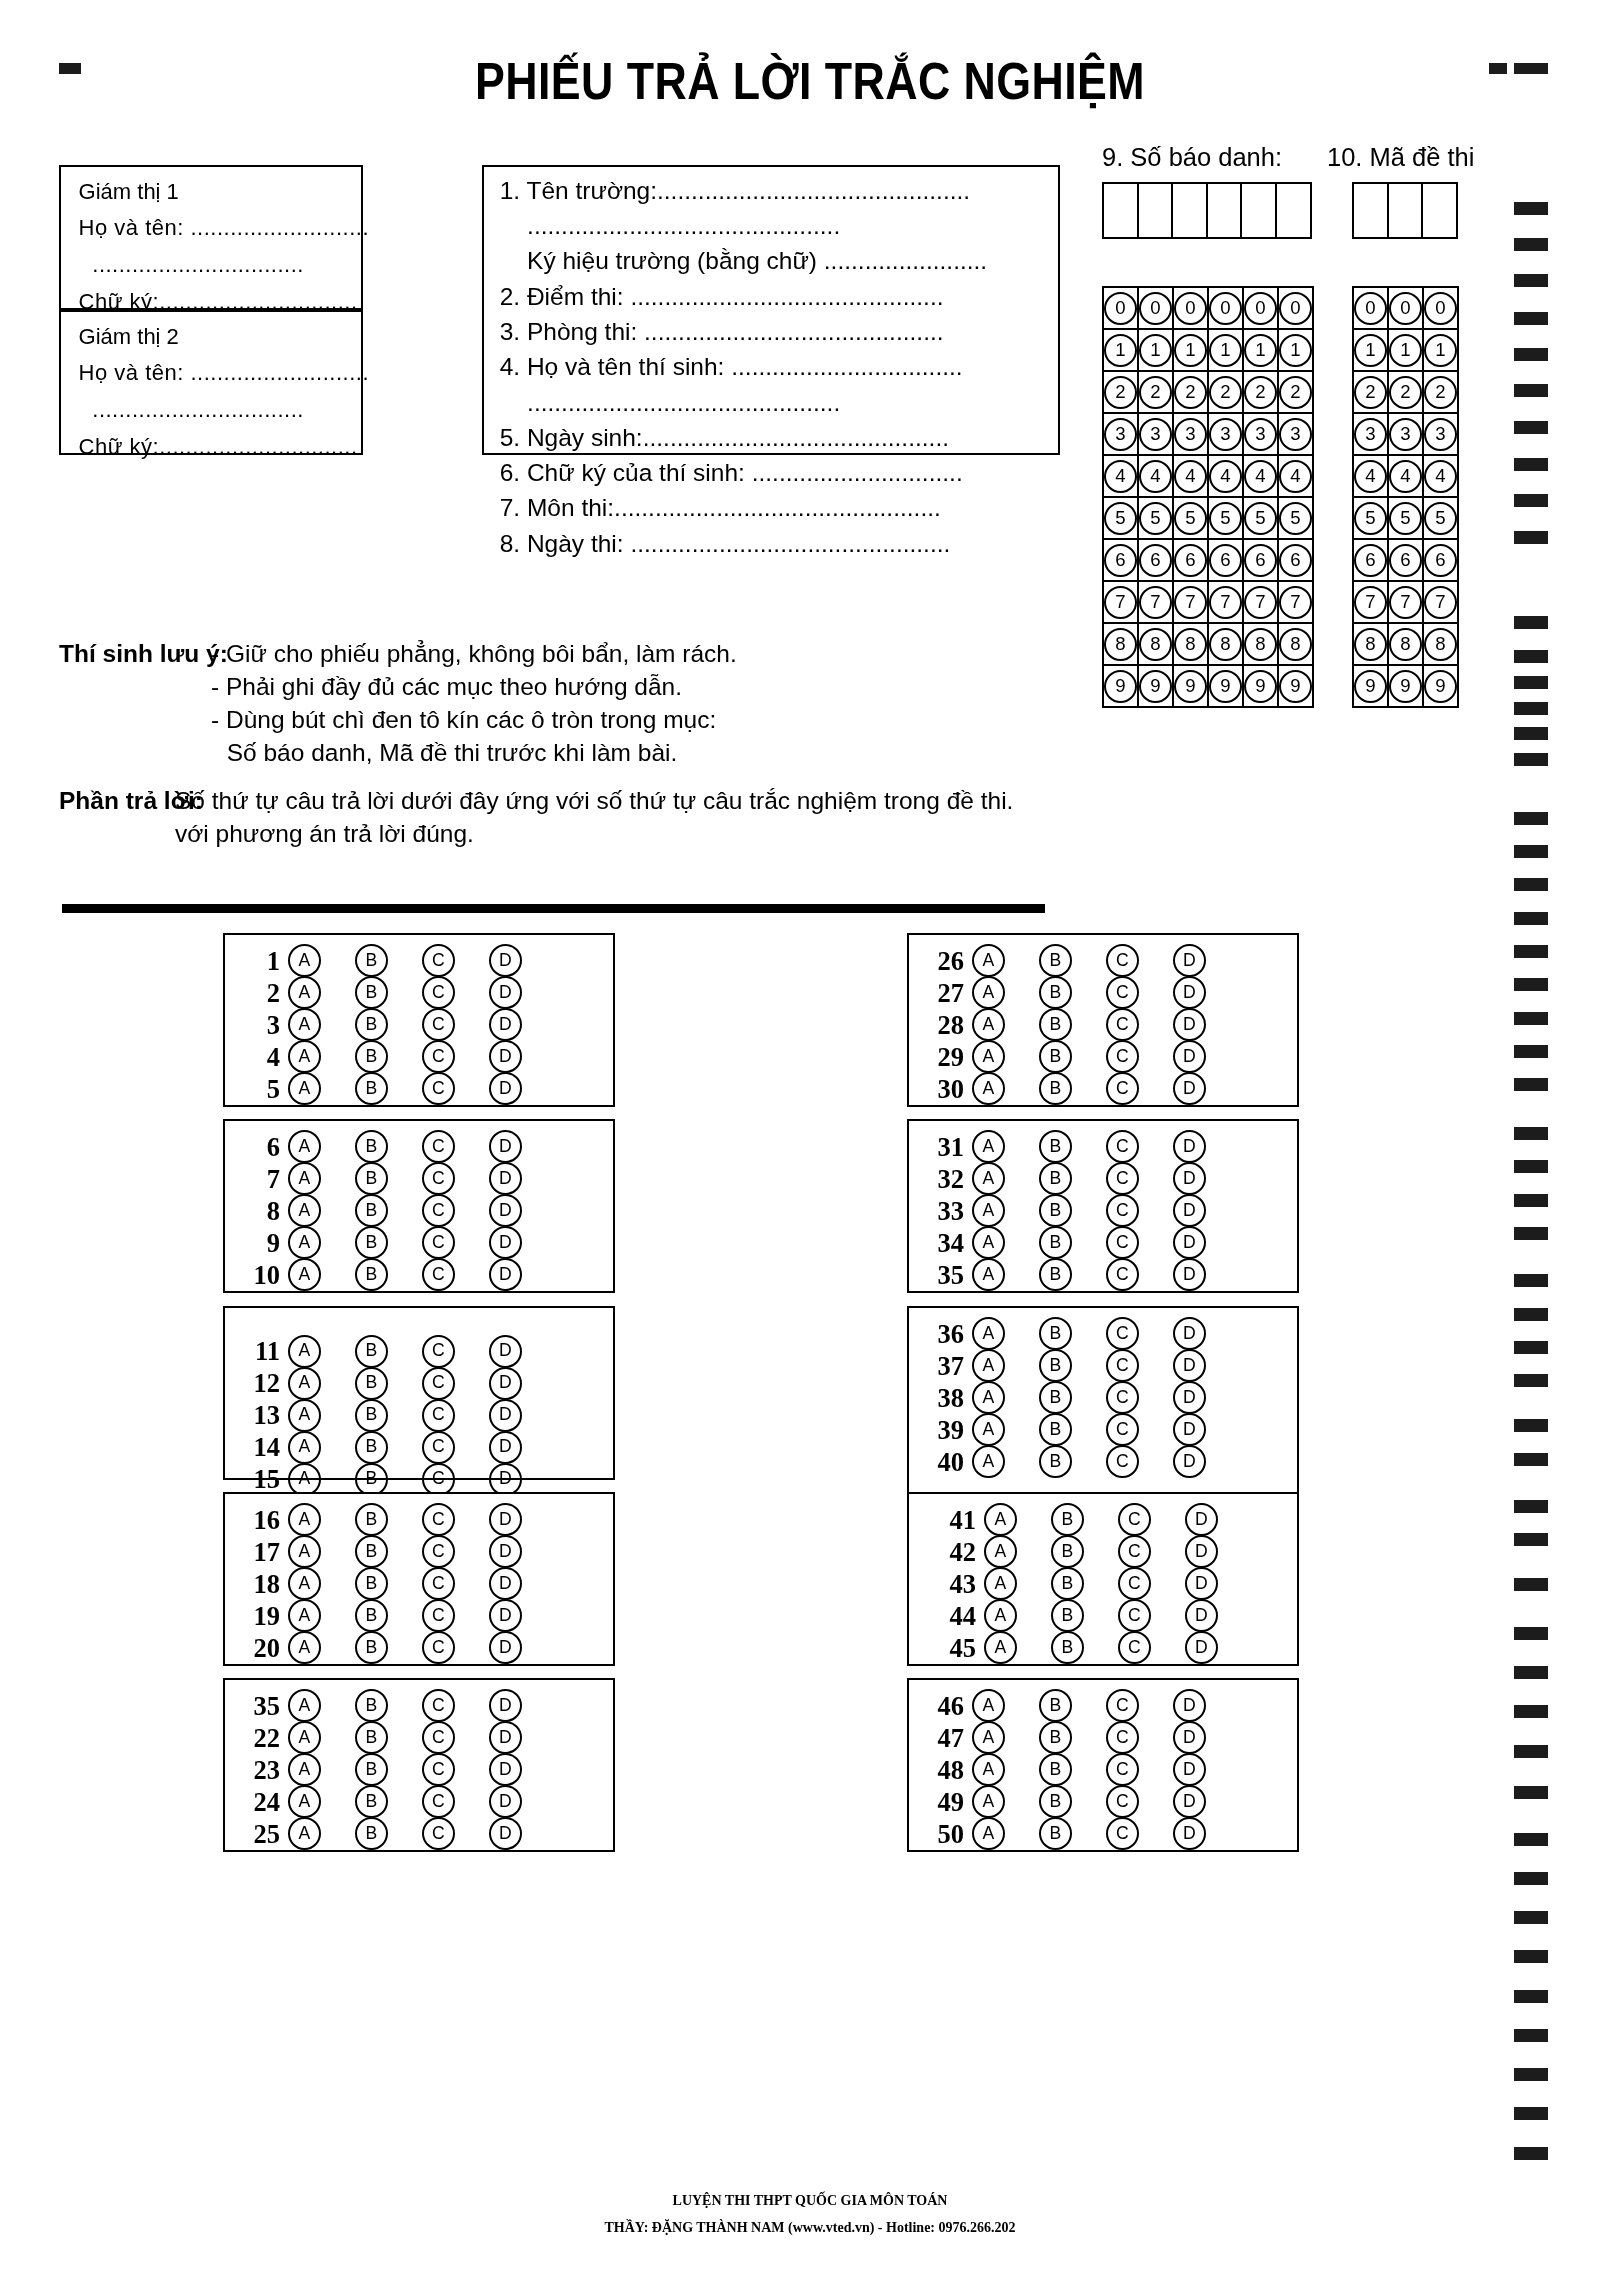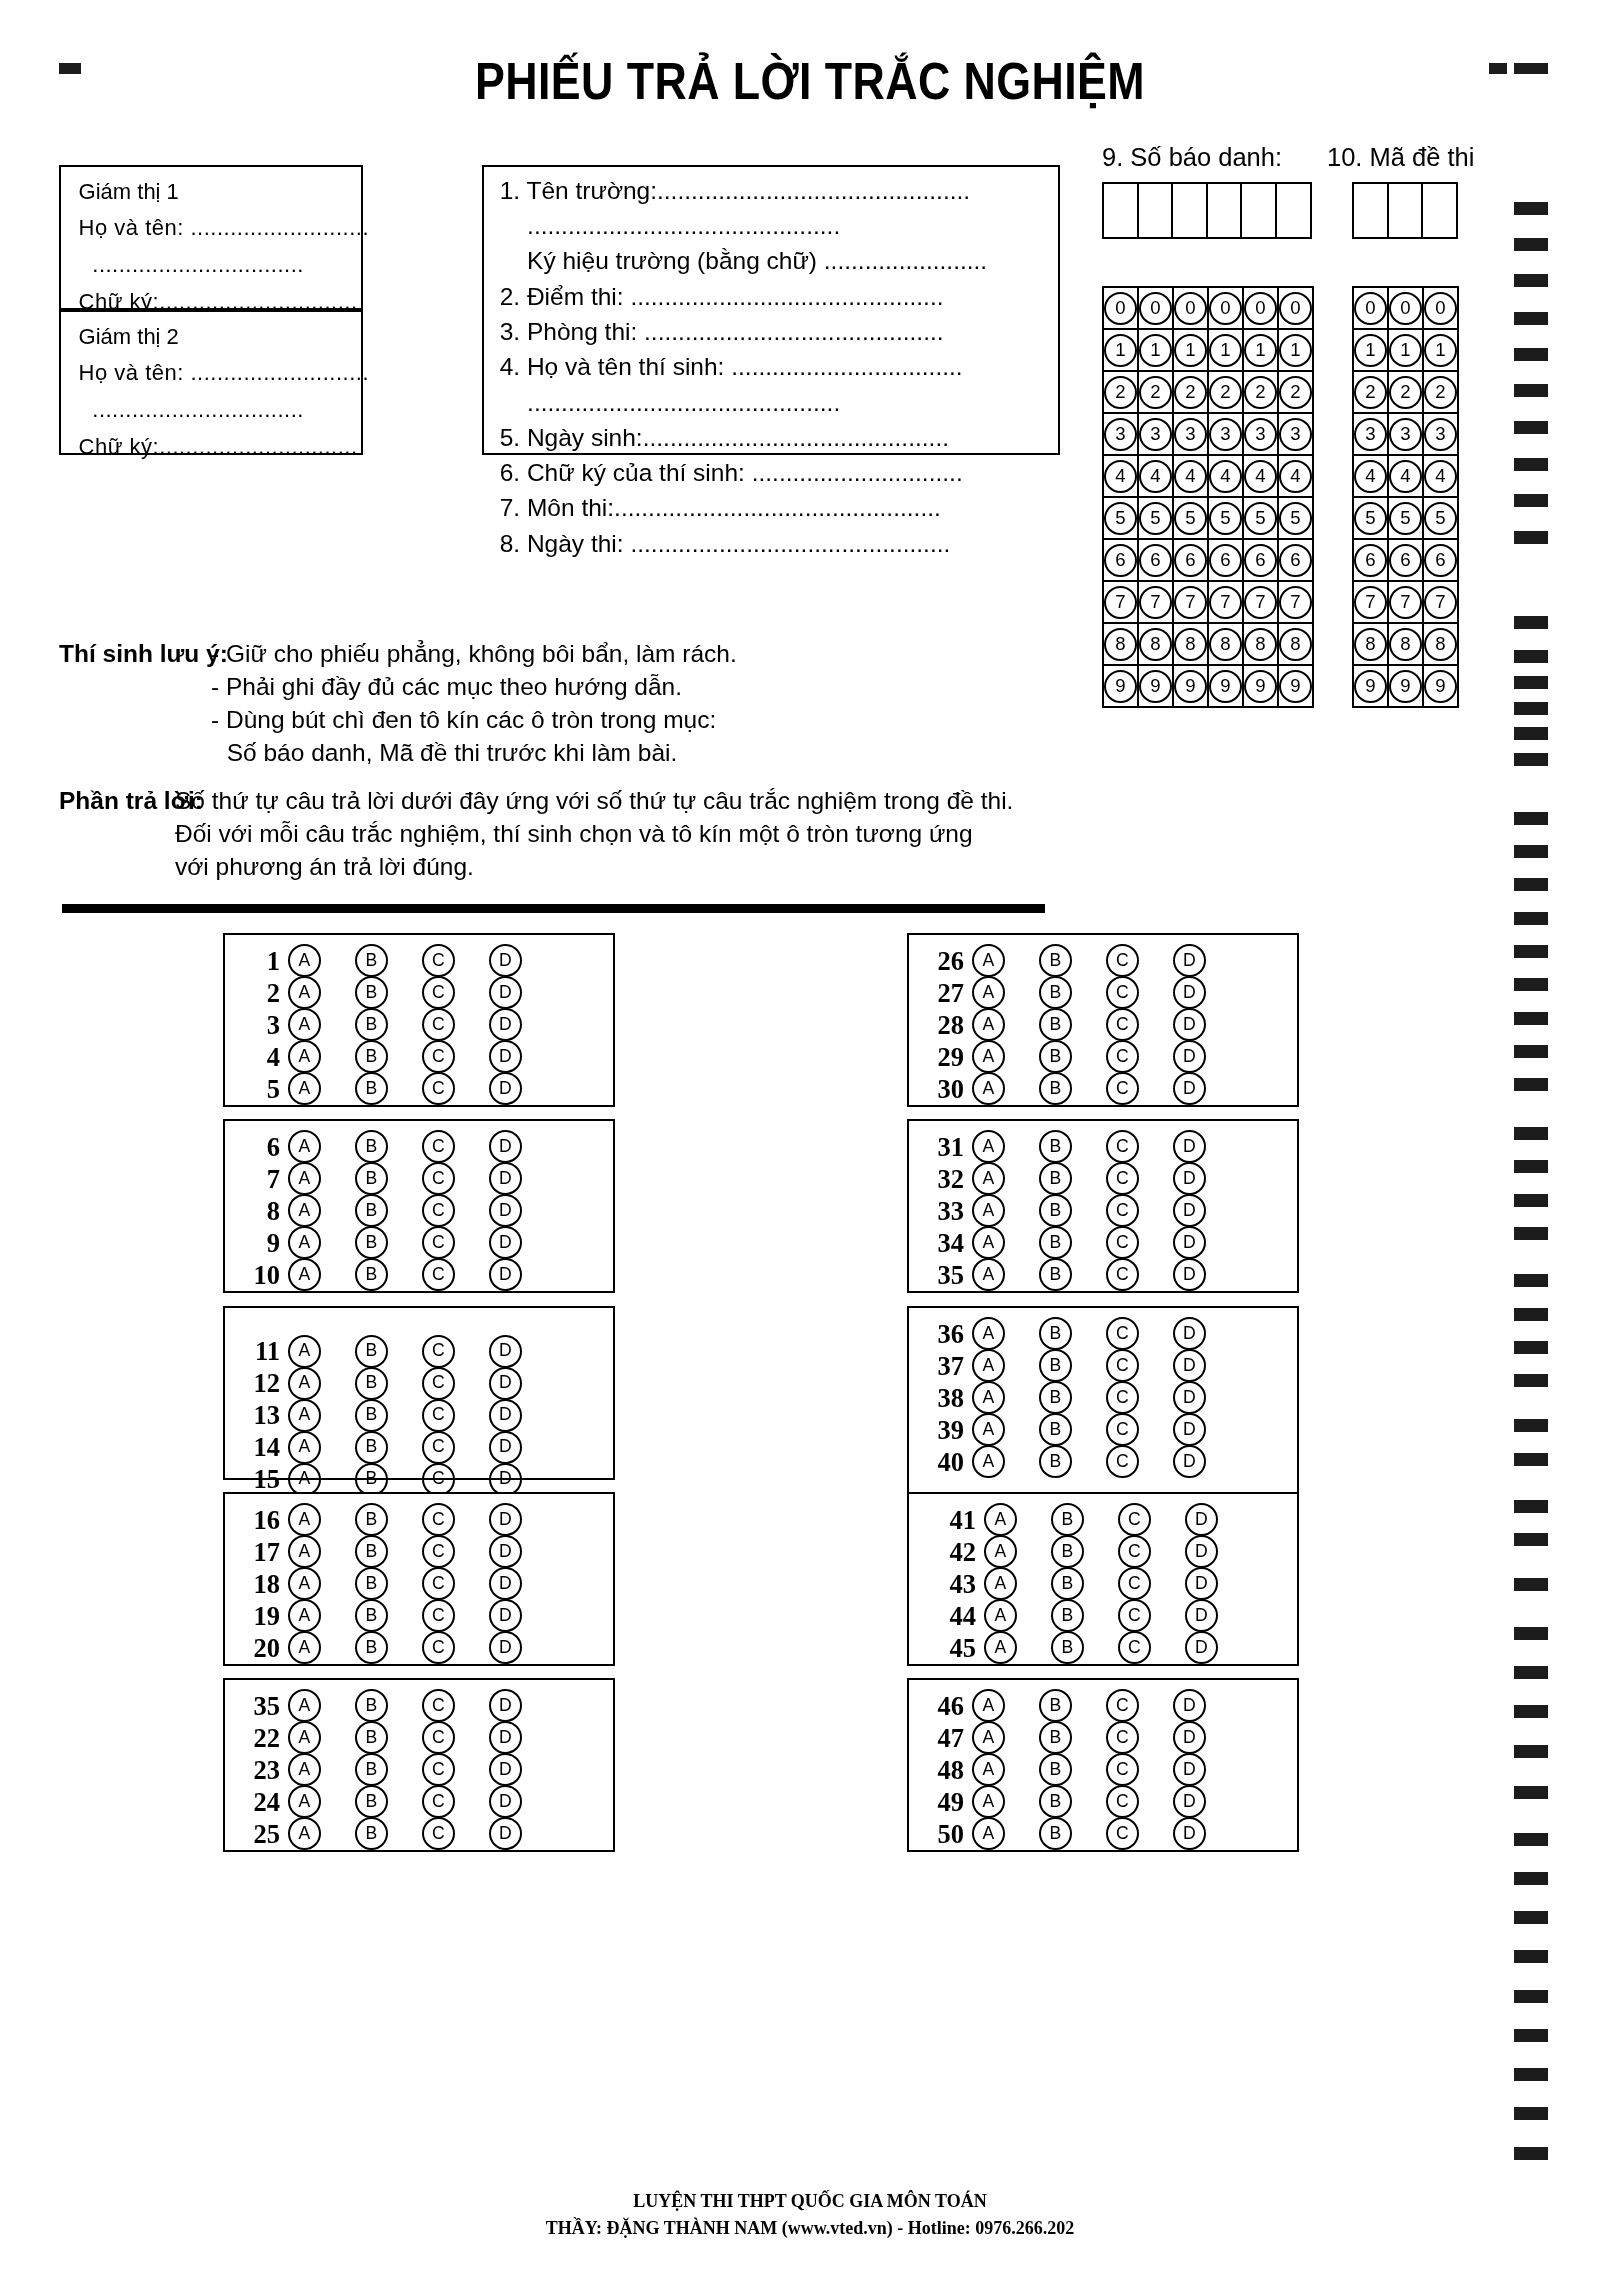--- a/index.html
+++ b/index.html
@@ -90,21 +90,21 @@
   .opt{
     width:29px;height:29px;border:2px solid #000;border-radius:50%;
     display:flex;align-items:center;justify-content:center;
     font-size:17.6px;line-height:1;margin-right:34px;
     font-family:"Liberation Sans","DejaVu Sans",sans-serif;
   }
   .opt:first-of-type{margin-left:13.7px;}
 
   
   #footer{position:absolute;left:0;top:2188px;width:1620px;text-align:center;
-    font-family:"Liberation Serif","DejaVu Serif",serif;font-weight:700;font-size:18px;line-height:26.5px;}
+    font-family:"Liberation Serif","DejaVu Serif",serif;font-weight:700;font-size:14px;line-height:26.5px;}
 
   
   .tmark{position:absolute;left:1514px;width:34px;height:12.7px;background:#1c1c1c;}
 </style>
 </head>
 <body>
 
 <div class="sheet">
 
   <div class="corner-mark" style="left:59px;top:63px;width:21.6px;height:10.8px;"></div>
@@ -467,21 +467,20 @@
         <span class="ln pad"><b class="bold">Số báo danh, Mã đề thi</b><span> trước khi làm bài.</span></span>
       </div>
     </div>
   </div>
 
   <div id="ans-block">
     <div class="note-row">
       <div class="note-lead">Phần trả lời:</div>
       <div class="note-body">
         <span class="ln">Số thứ tự câu trả lời dưới đây ứng với số thứ tự câu trắc nghiệm trong đề thi.</span>
-        <span class="ln"><span>Đối với mỗi câu trắc nghiệm, thí sinh chọn và </span><b class="bold">tô kín một ô tròn</b><span> tương ứng</span></span>
         <span class="ln">với phương án trả lời đúng.</span>
       </div>
     </div>
   </div>
 
   <div id="rule"></div>
 
   <div id="panels">
       <div class="panel" style="left: 223px; top: 933px; width: 392px; height: 174px;">
         <div style="padding-top: 9.8px;">

